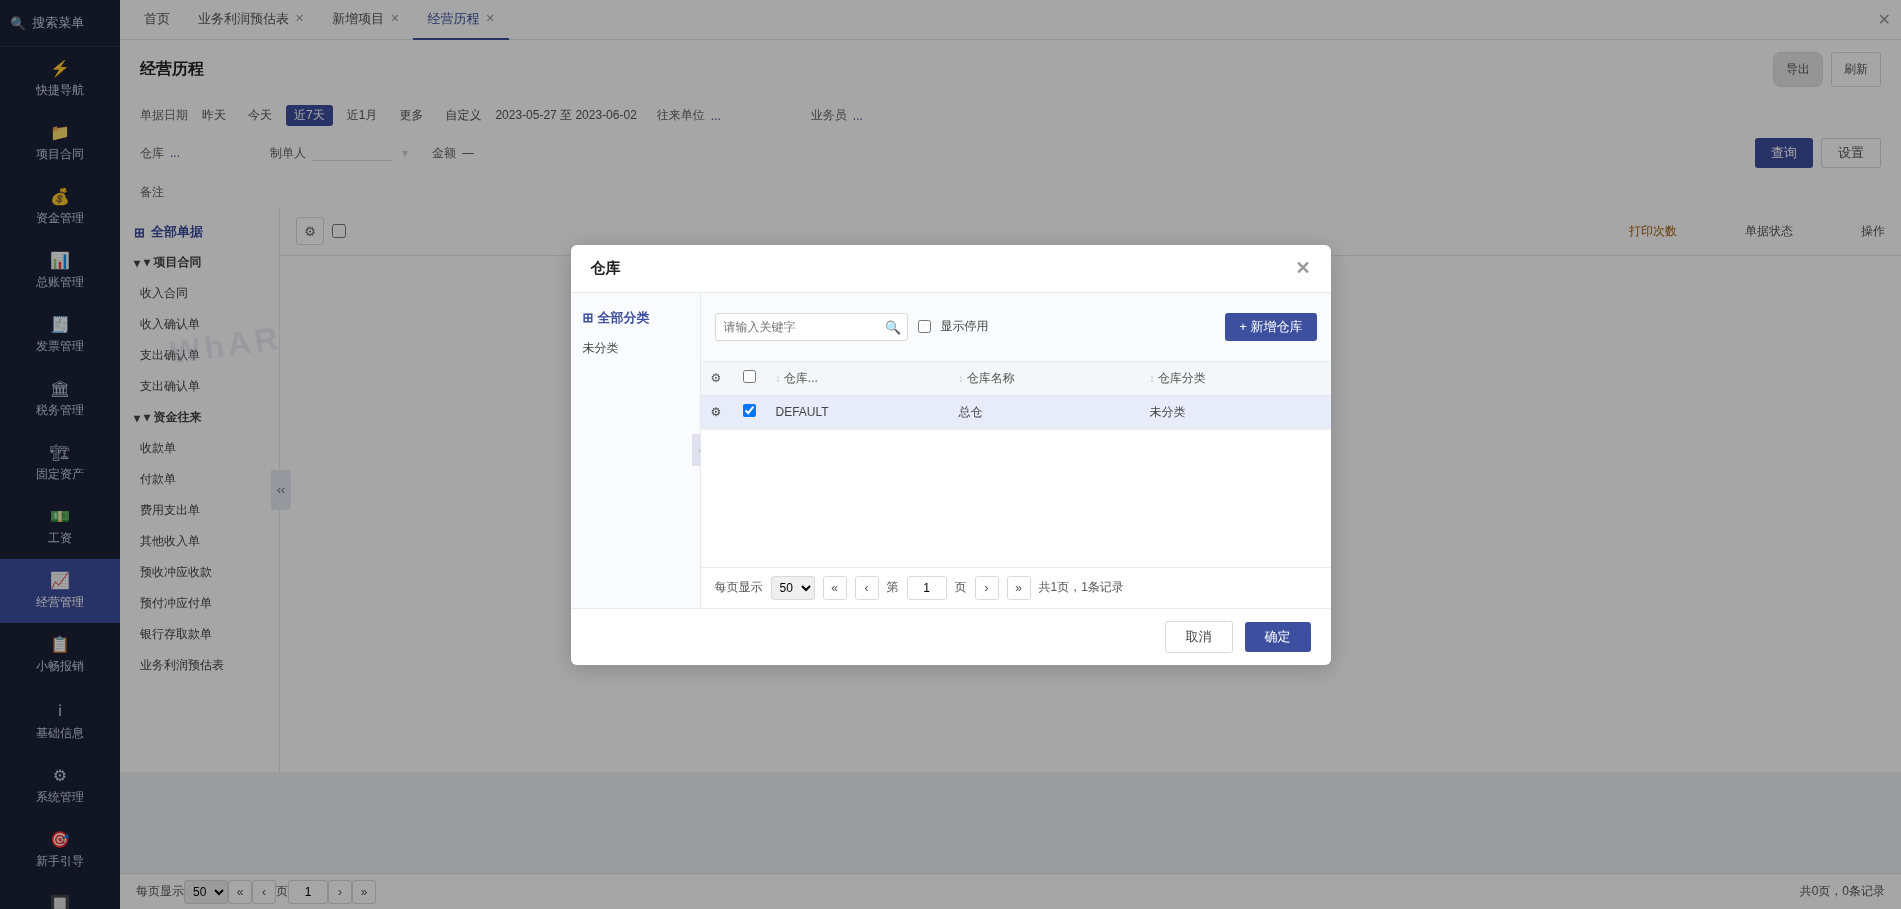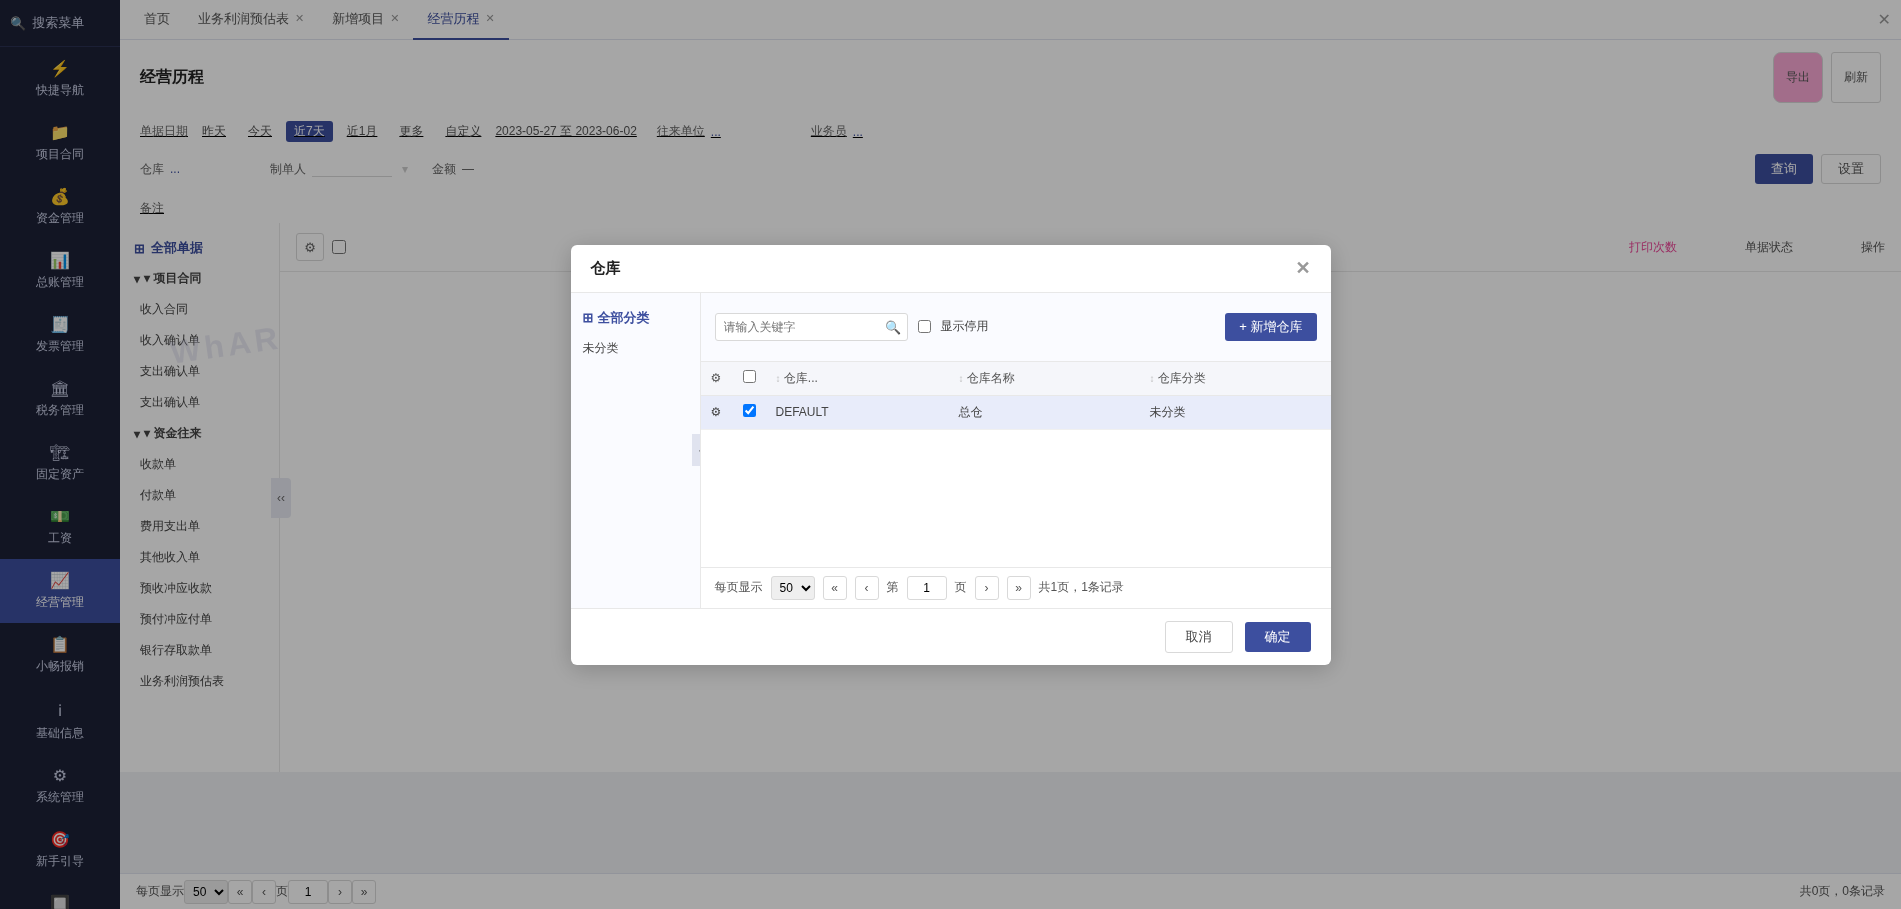--- a/index.html
+++ b/index.html
@@ -44,33 +44,32 @@
     
     .page-header {
       padding: 12px 20px 0 20px; background: #fff; flex-shrink: 0;
     }
     .page-title {
       font-size: 16px; font-weight: bold; color: #222; margin-bottom: 10px;
       display: flex; align-items: center; justify-content: space-between;
     }
     .page-title-actions { display: flex; gap: 8px; }
     .btn-export { 
-      padding: 16px 12px; background: #f9a8d4; border: 1px solid #d9d9d9;
+      padding: 8px 12px; background: #e5e5e5; border: 1px solid #d9d9d9;
       border-radius: 8px; cursor: pointer; font-size: 12px; color: #555;
     }
     .btn-refresh {
       padding: 4px 12px; background: #fff; border: 1px solid #d9d9d9;
       border-radius: 3px; cursor: pointer; font-size: 12px; color: #555;
     }
 
     
     .filter-row {
       display: flex; align-items: center; gap: 20px; padding: 8px 0;
       flex-wrap: wrap;
-      text-decoration: underline;
     }
     .filter-item { display: flex; align-items: center; gap: 6px; font-size: 12px; color: #555; }
     .filter-label { color: #666; white-space: nowrap; }
     .date-btn {
       padding: 2px 8px; border-radius: 3px; cursor: pointer; font-size: 12px;
       border: none; background: transparent; color: #555;
     }
     .date-btn.active { background: #3d4f9f; color: #fff; border-radius: 3px; }
     .date-range { color: #555; font-size: 12px; }
     .filter-select {
@@ -430,21 +429,21 @@
       <div class="left-menu-item">业务利润预估表</div>
     </div>
 
     <div class="right-panel">
       <div class="right-panel-header">
         <div class="toolbar-left">
           <div class="gear-btn">⚙</div>
           <input type="checkbox" class="checkbox-plain" style="">
         </div>
         <div class="toolbar-right">
-          <span style="color:#ec4899;font-size:12px;">打印次数</span>
+          <span style="color:#a16207;font-size:12px;">打印次数</span>
           <span style="color:#555;font-size:12px;margin-left:60px;">单据状态</span>
           <span style="color:#555;font-size:12px;margin-left:60px;">操作</span>
         </div>
       </div>
 
       <div class="whar-watermark">WhAR</div>
 
       <div class="empty-state">
         <span>暂无数据</span>
       </div>

